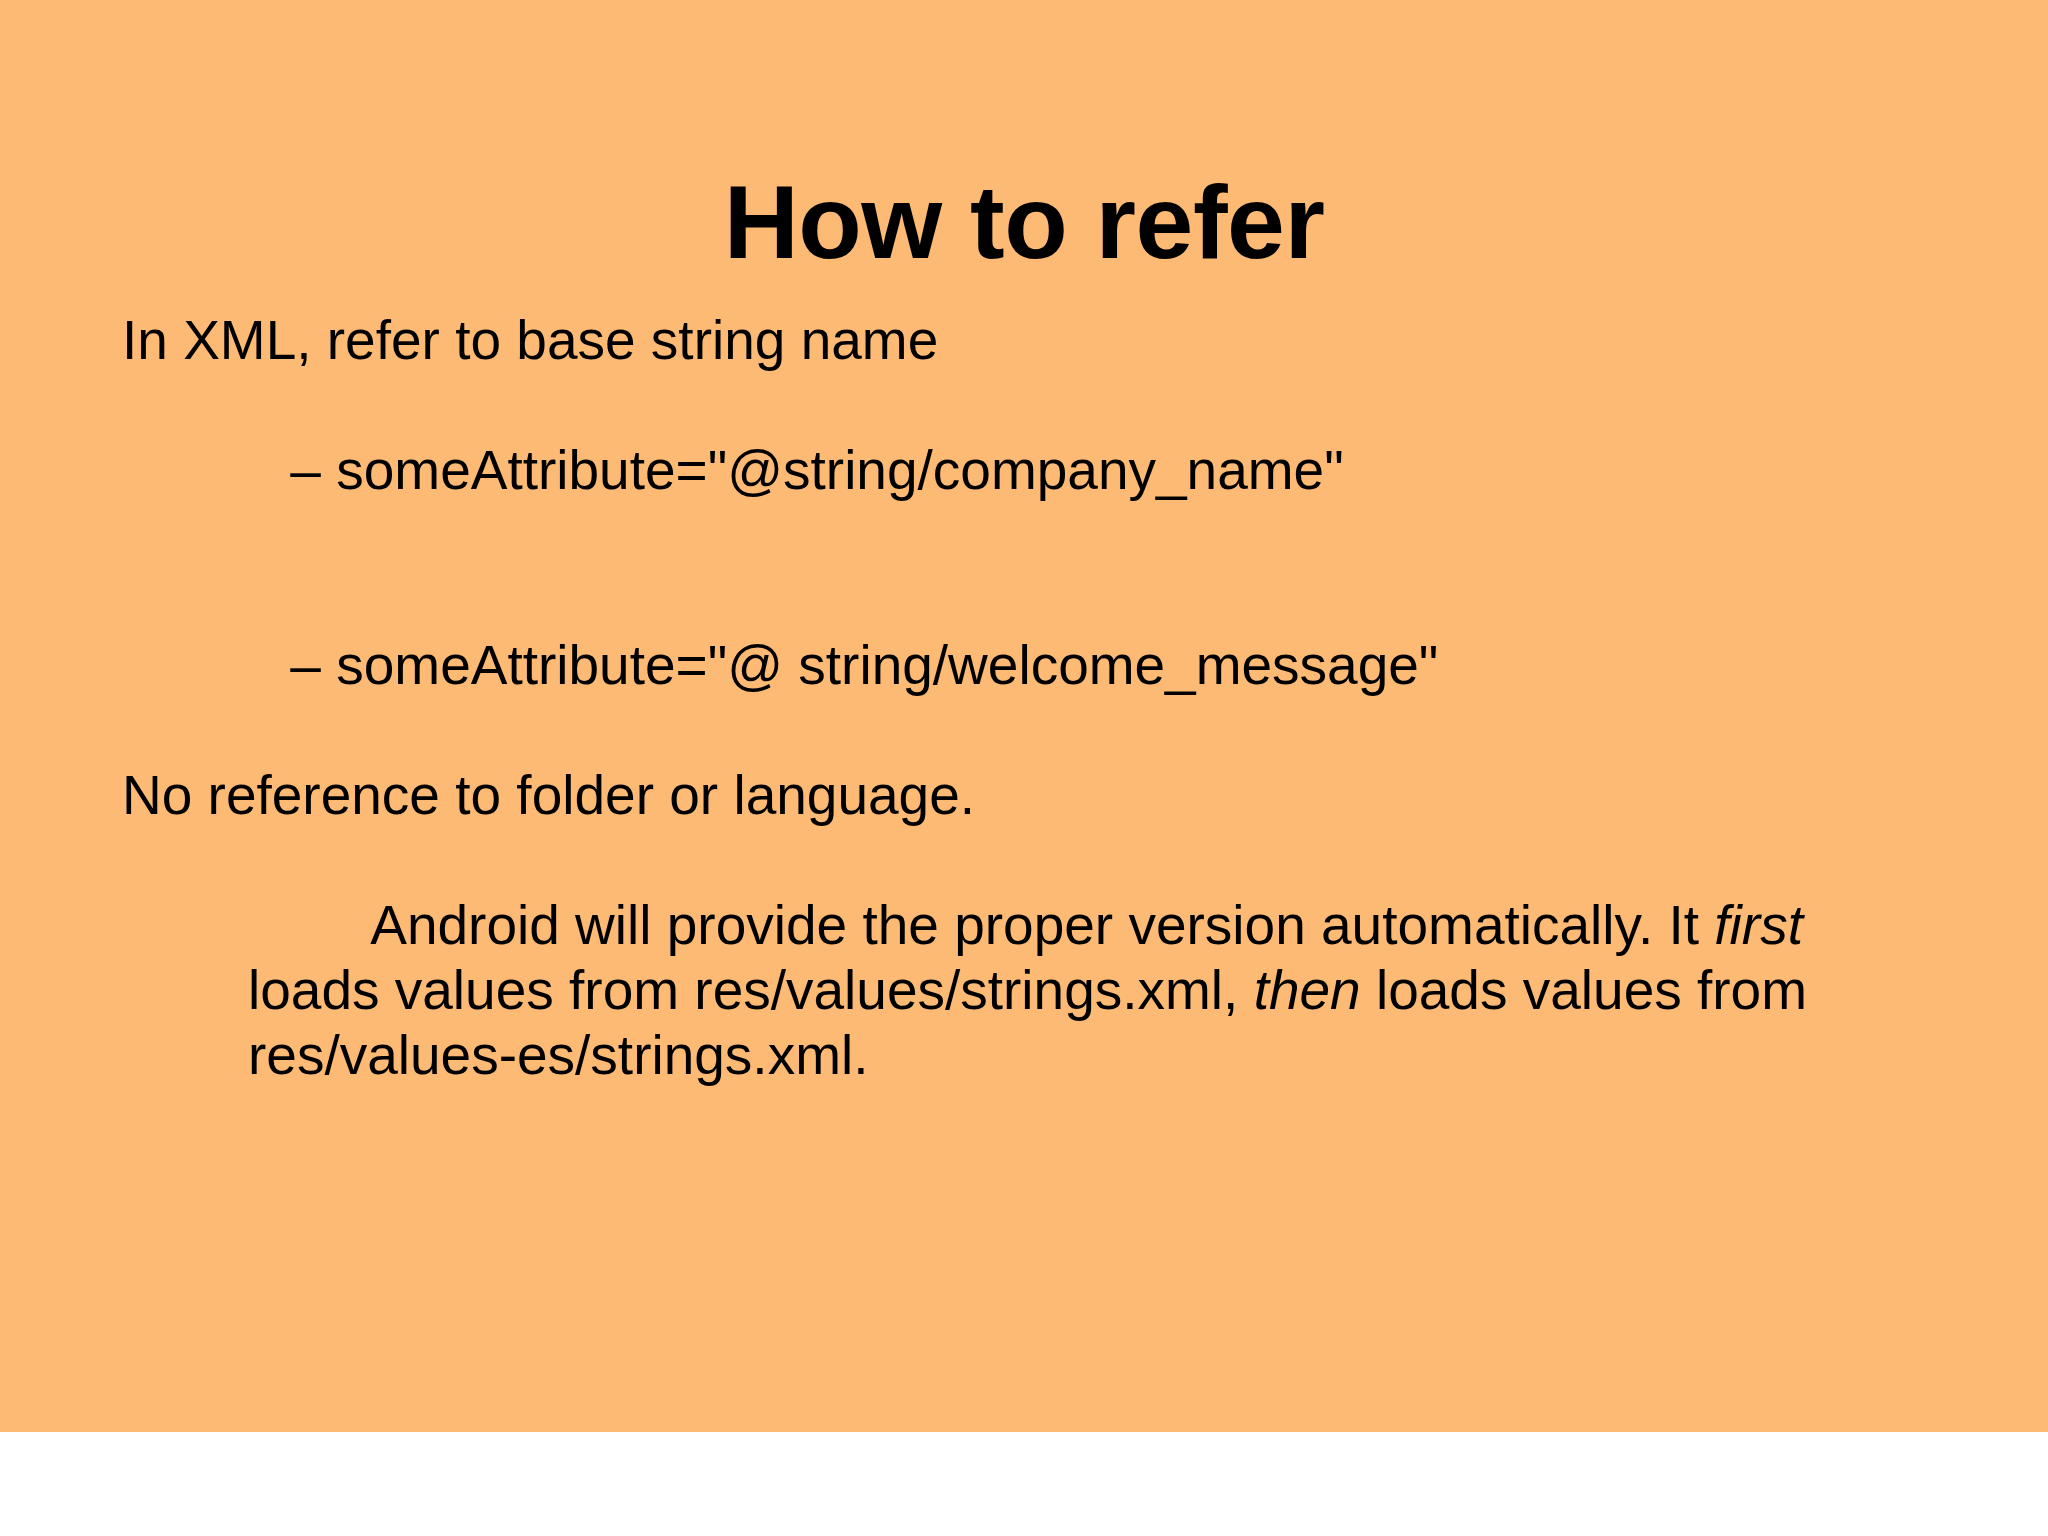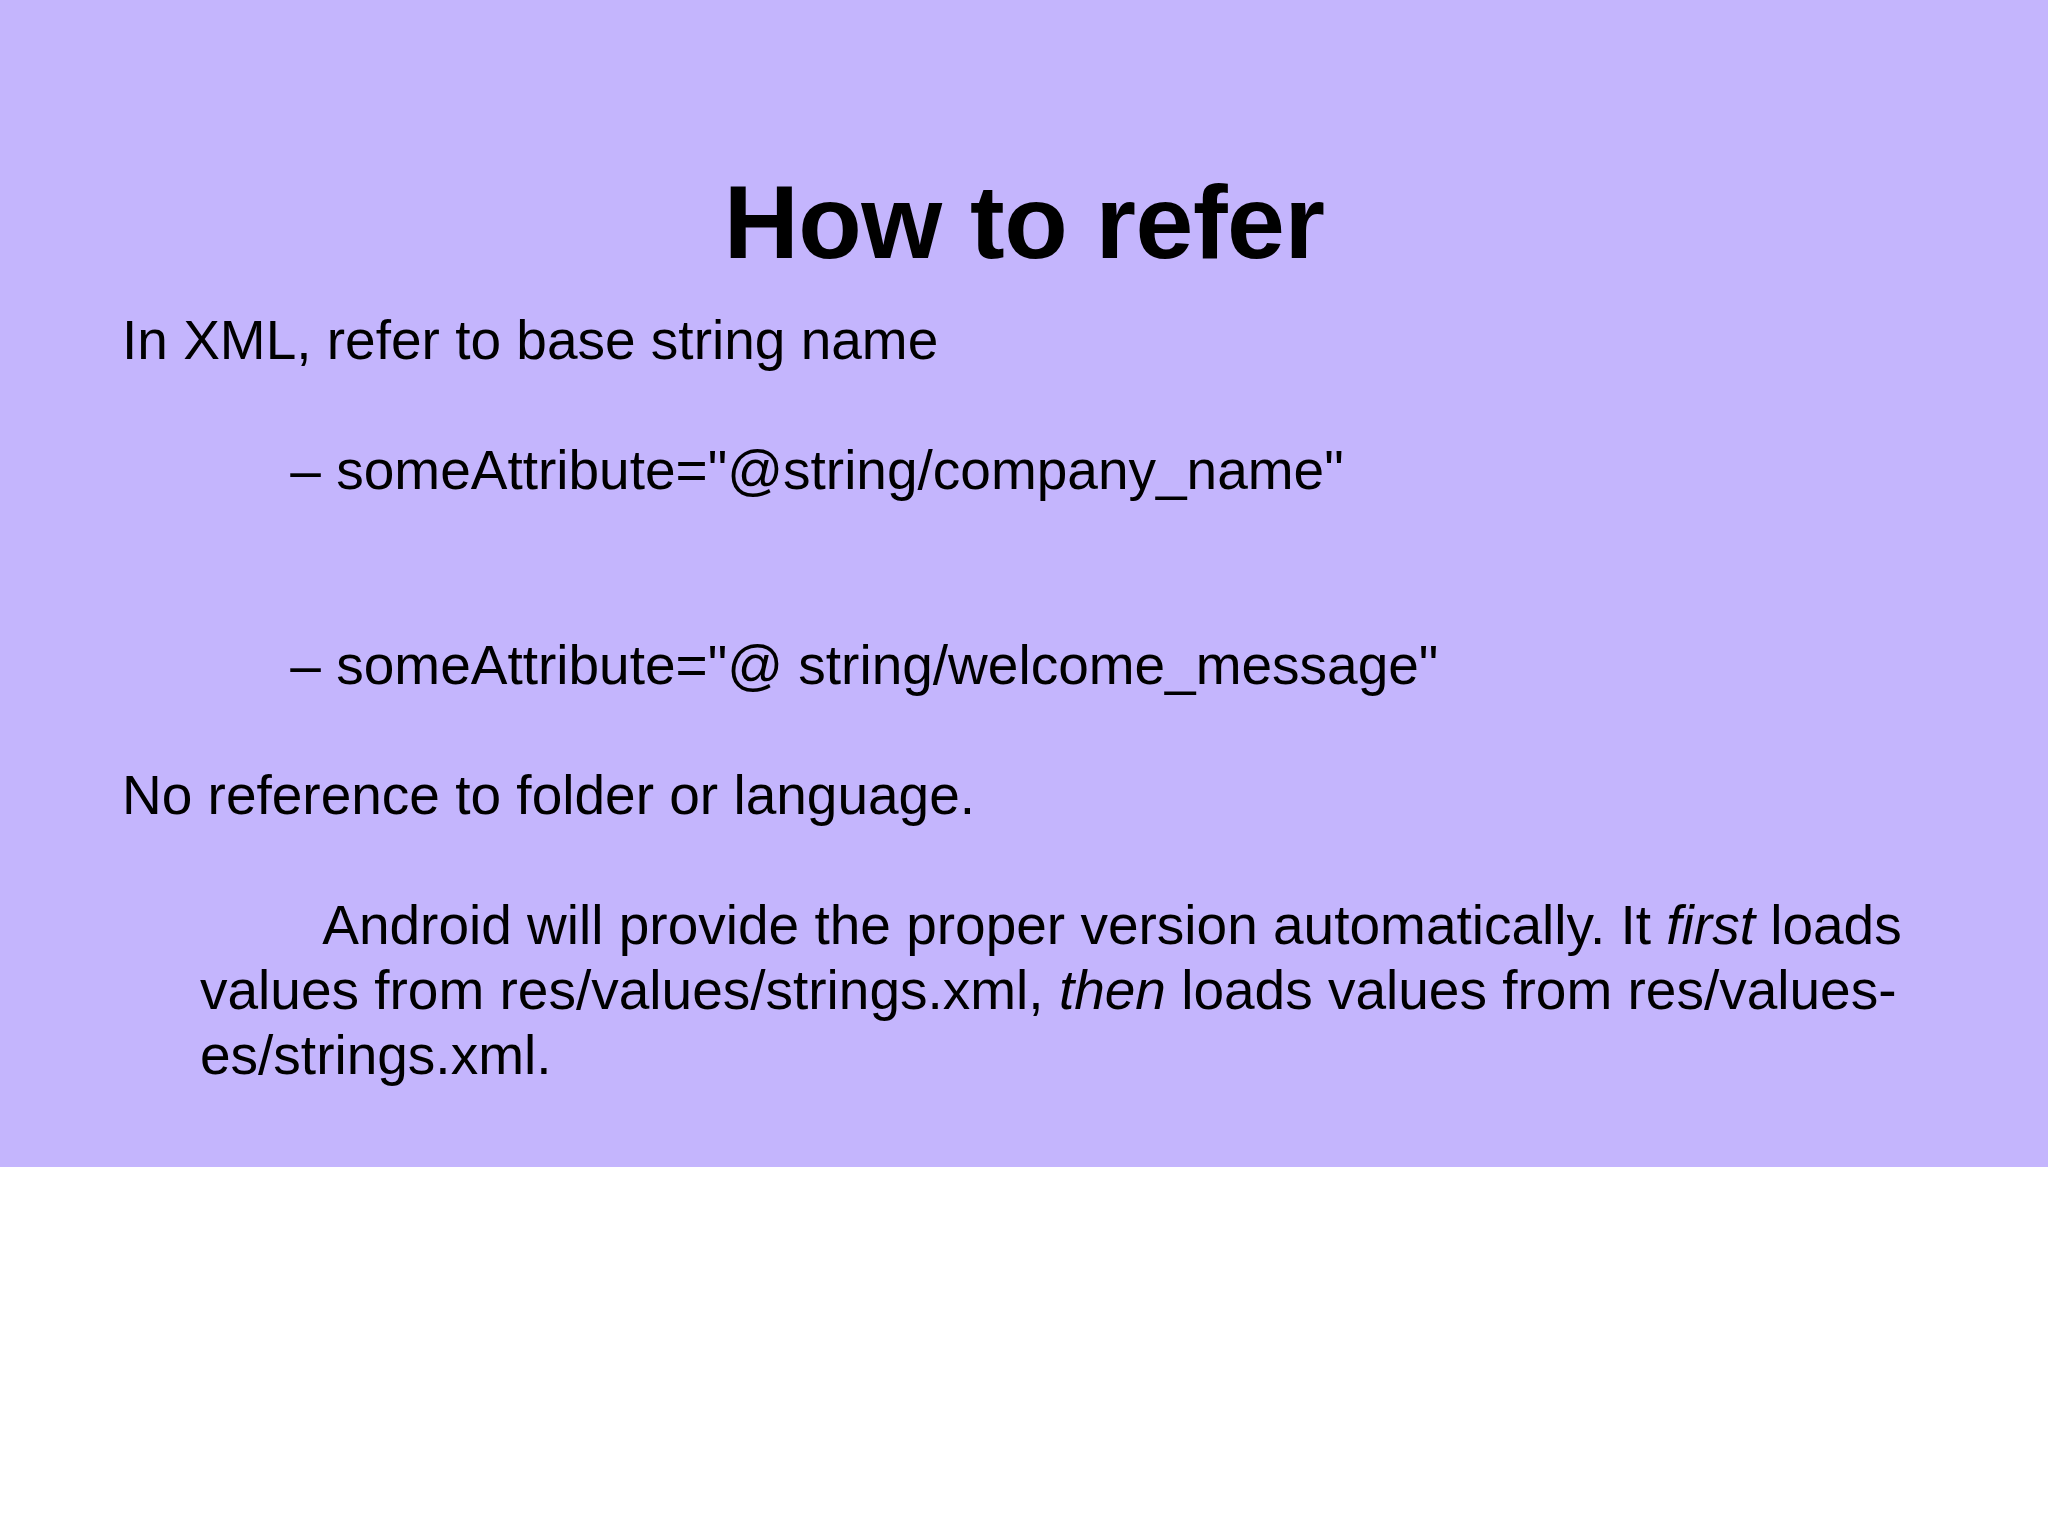--- a/index.html
+++ b/index.html
@@ -12,22 +12,22 @@
     height: 1536px;
     overflow: hidden;
     font-family: "Liberation Sans", sans-serif;
     color: #000000;
     -webkit-font-smoothing: antialiased;
   }
 
   .slide {
     position: relative;
     width: 2048px;
-    height: 1167px;
-    background: #c4b5fd;
+    height: 1432px;
+    background: #fdba74;
     box-sizing: border-box;
   }
 
   
   .slide-title {
     position: absolute;
     left: 0;
     top: 96px;
     width: 2048px;
     text-align: center;
@@ -55,20 +55,21 @@
   }
 
   .line.bold {
     font-weight: normal;
   }
 
   
   .line.para {
     padding-left: 78px;
     text-indent: -78px;
+    margin-left: 48px;
   }
 
   
   .line.marker {
     padding-left: 46px;
     text-indent: -46px;
   }
 
   .marker-glyph {
     display: inline-block;

